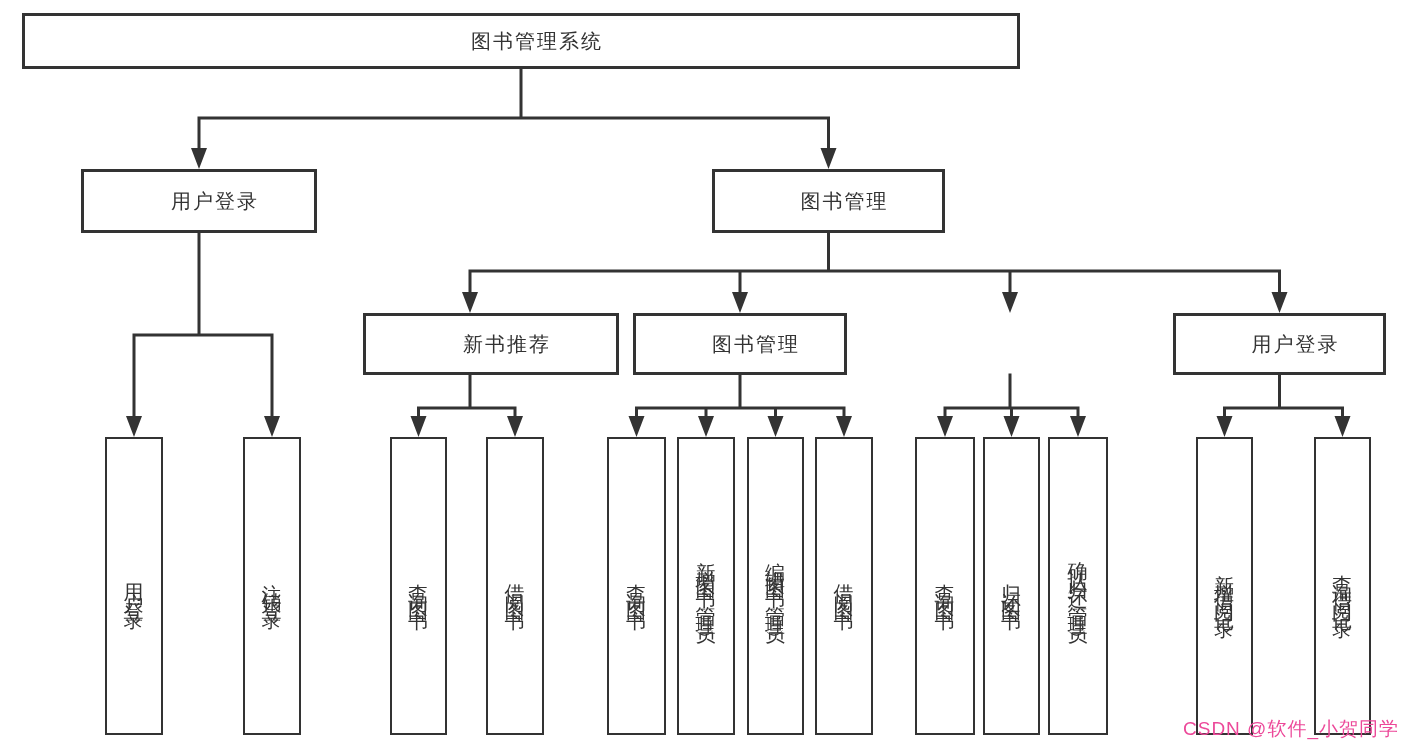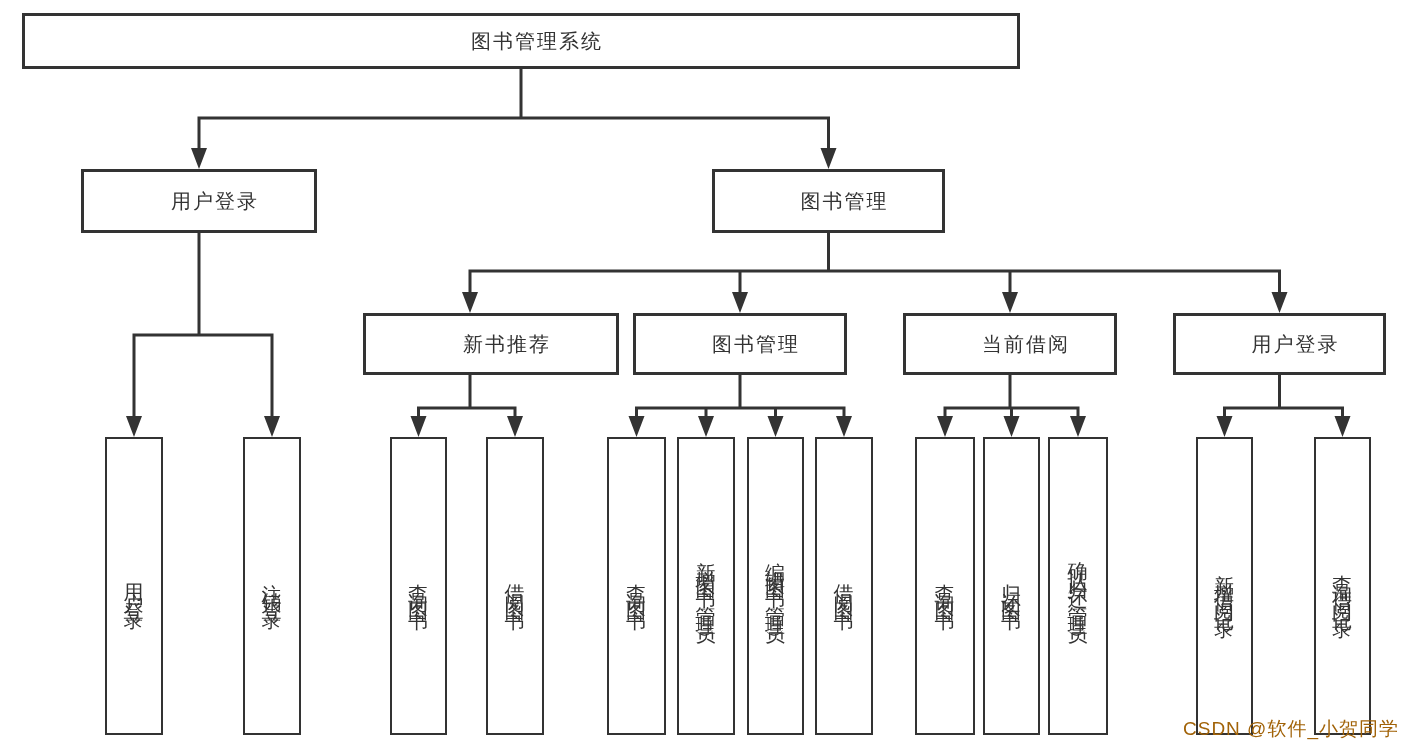--- a/index.html
+++ b/index.html
@@ -13,21 +13,21 @@
     display:flex;align-items:center;justify-content:center;
   }
   .hbox{font-size:20px;letter-spacing:2px;white-space:nowrap;padding-left:32px;}
   .vbox{top:437px;height:298px;border-width:2.5px;}
   .vtext{
     writing-mode:vertical-rl;text-orientation:mixed;
     font-size:20px;line-height:1;letter-spacing:9px;white-space:nowrap;
   }
   .watermark{
     position:absolute;left:1183px;top:716px;z-index:6;
-    font-size:19px;letter-spacing:1px;color:#a16207;white-space:nowrap;
+    font-size:19px;letter-spacing:1px;color:#ec4899;white-space:nowrap;
   }
 </style>
 </head>
 <body>
 
 <div class="canvas">
 
   <svg class="wires" viewBox="0 0 1405 747" xmlns="http://www.w3.org/2000/svg">
     <path d="M521 69 V118 M199 118 H828.5 M199 118 V152 M828.5 118 V152
              M199 233 V335 M134 335 H272 M134 335 V422 M272 335 V422
@@ -57,23 +57,20 @@
   </div>
   <div class="box hbox" style="left:712px;top:169px;width:233px;height:64px">
     <span>图书管理</span>
   </div>
 
   <div class="box hbox" style="left:363px;top:313px;width:256px;height:62px">
     <span>新书推荐</span>
   </div>
   <div class="box hbox" style="left:633px;top:313px;width:214px;height:62px">
     <span>图书管理</span>
-  </div>
-  <div class="box hbox" style="left:903px;top:313px;width:214px;height:62px">
-    <span>当前借阅</span>
   </div>
   <div class="box hbox" style="left:1173px;top:313px;width:213px;height:62px">
     <span>用户登录</span>
   </div>
 
   <div class="box vbox" style="left:105px;width:58px">
     <span class="vtext">用户登录</span>
   </div>
   <div class="box vbox" style="left:243px;width:58px">
     <span class="vtext">注销登录</span>

